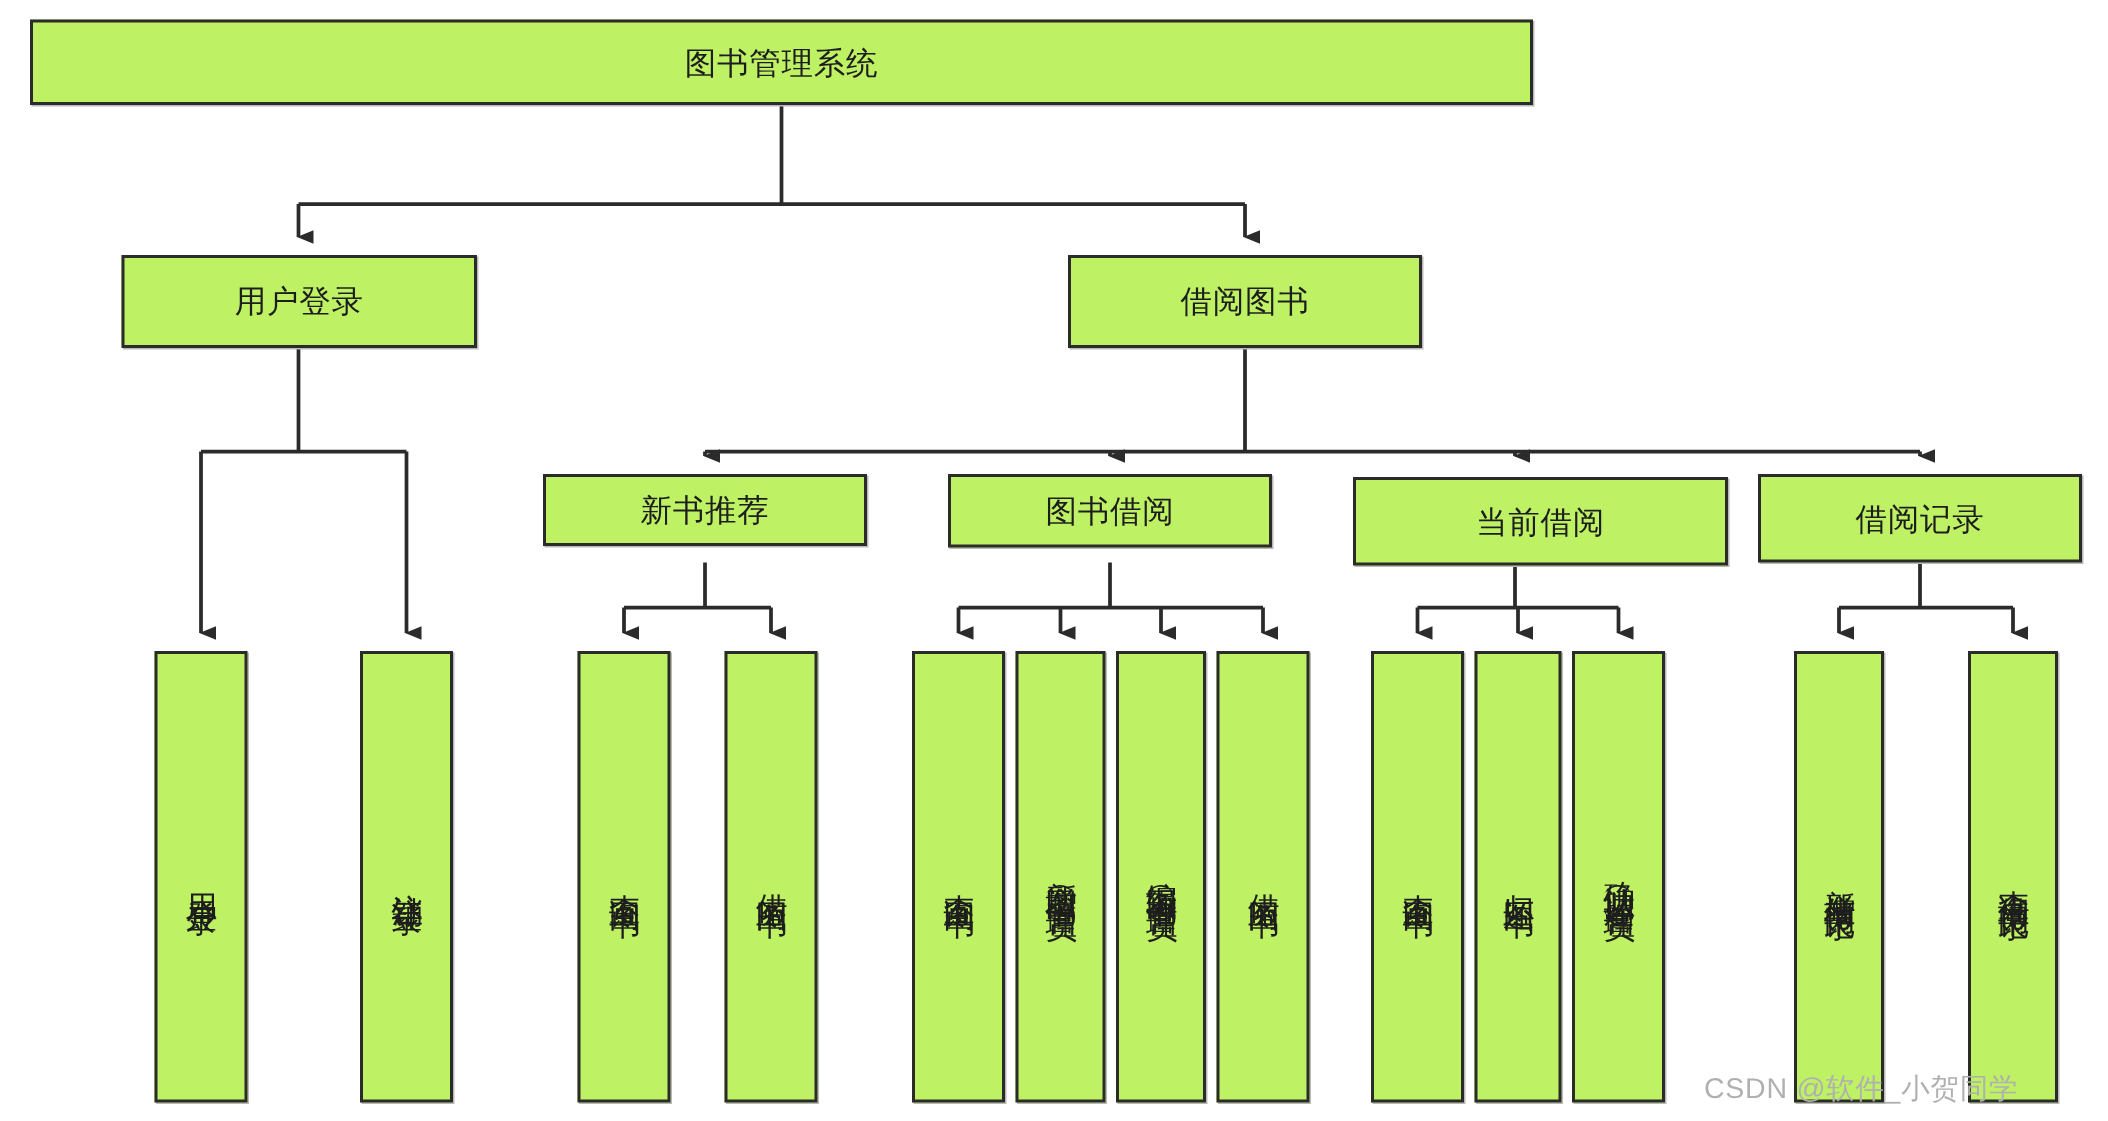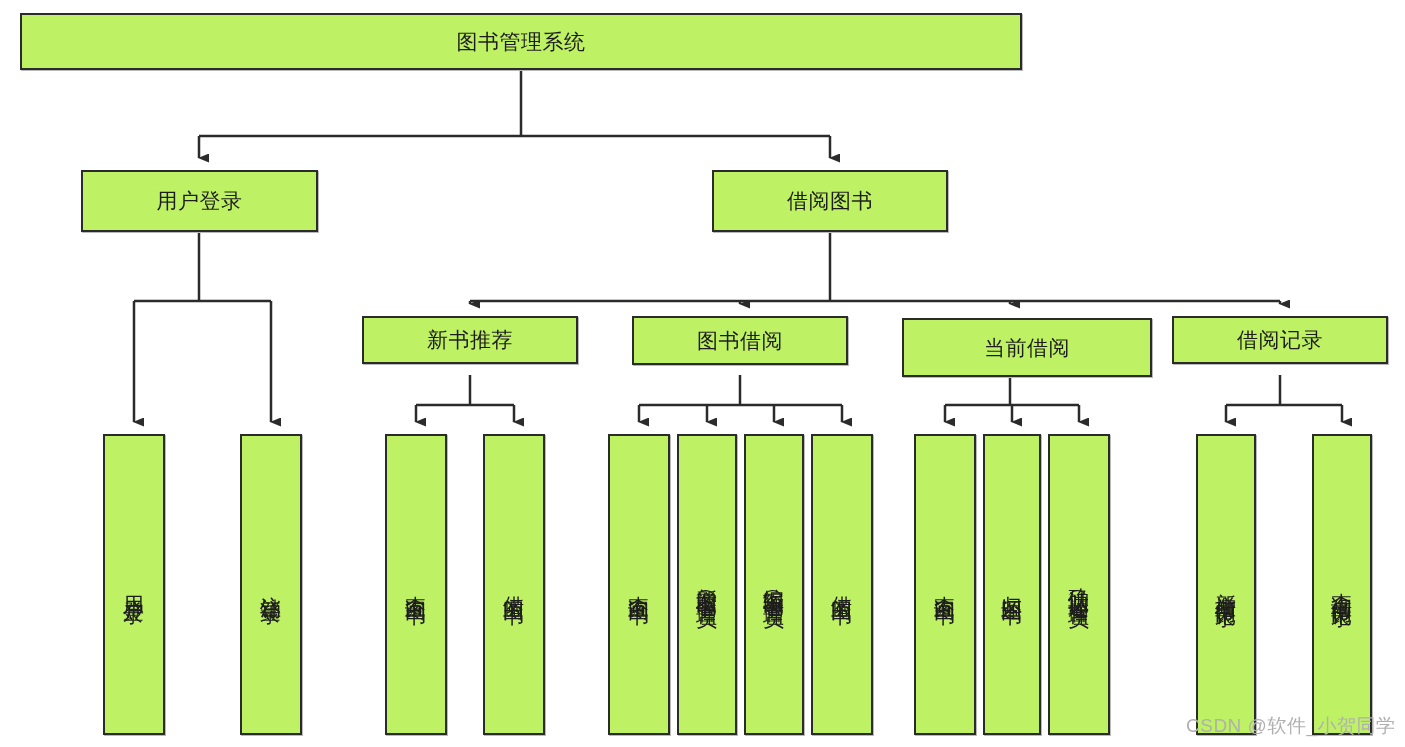--- a/index.html
+++ b/index.html
@@ -62,21 +62,21 @@
   #connector-layer {
     position: absolute;
     left: 0;
     top: 0;
     width: 1405px;
     height: 747px;
     pointer-events: none;
   }
   #watermark {
     position: absolute;
-    left: 1186px;
+    left: 1136px;
     top: 713px;
     font-size: 19px;
     color: #b0b0b0;
     white-space: nowrap;
     letter-spacing: 0.5px;
   }
 </style>
 </head>
 <body>
 
@@ -146,21 +146,21 @@
 
   <div class="node-box" style="left:362px; top:316px; width:216px; height:48px;">
     <span class="node-label-h">新书推荐</span>
   </div>
   <div class="node-box" style="left:632px; top:316px; width:216px; height:49px;font-family:Liberation Serif, serif;">
     <span class="node-label-h">图书借阅</span>
   </div>
   <div class="node-box" style="left:902px; top:318px; width:250px; height:59px;">
     <span class="node-label-h">当前借阅</span>
   </div>
-  <div class="node-box" style="left:1172px; top:316px; width:216px; height:48px;">
+  <div class="node-box" style="left:1172px; top:316px; width:216px; height:59px;">
     <span class="node-label-h">借阅记录</span>
   </div>
 
   <div class="node-box" style="left:103px; top:434px; width:62px; height:301px;">
     <span class="node-label-v">用户登录</span>
   </div>
   <div class="node-box" style="left:240px; top:434px; width:62px; height:301px;">
     <span class="node-label-v">注销登录</span>
   </div>
   <div class="node-box" style="left:385px; top:434px; width:62px; height:301px;">

